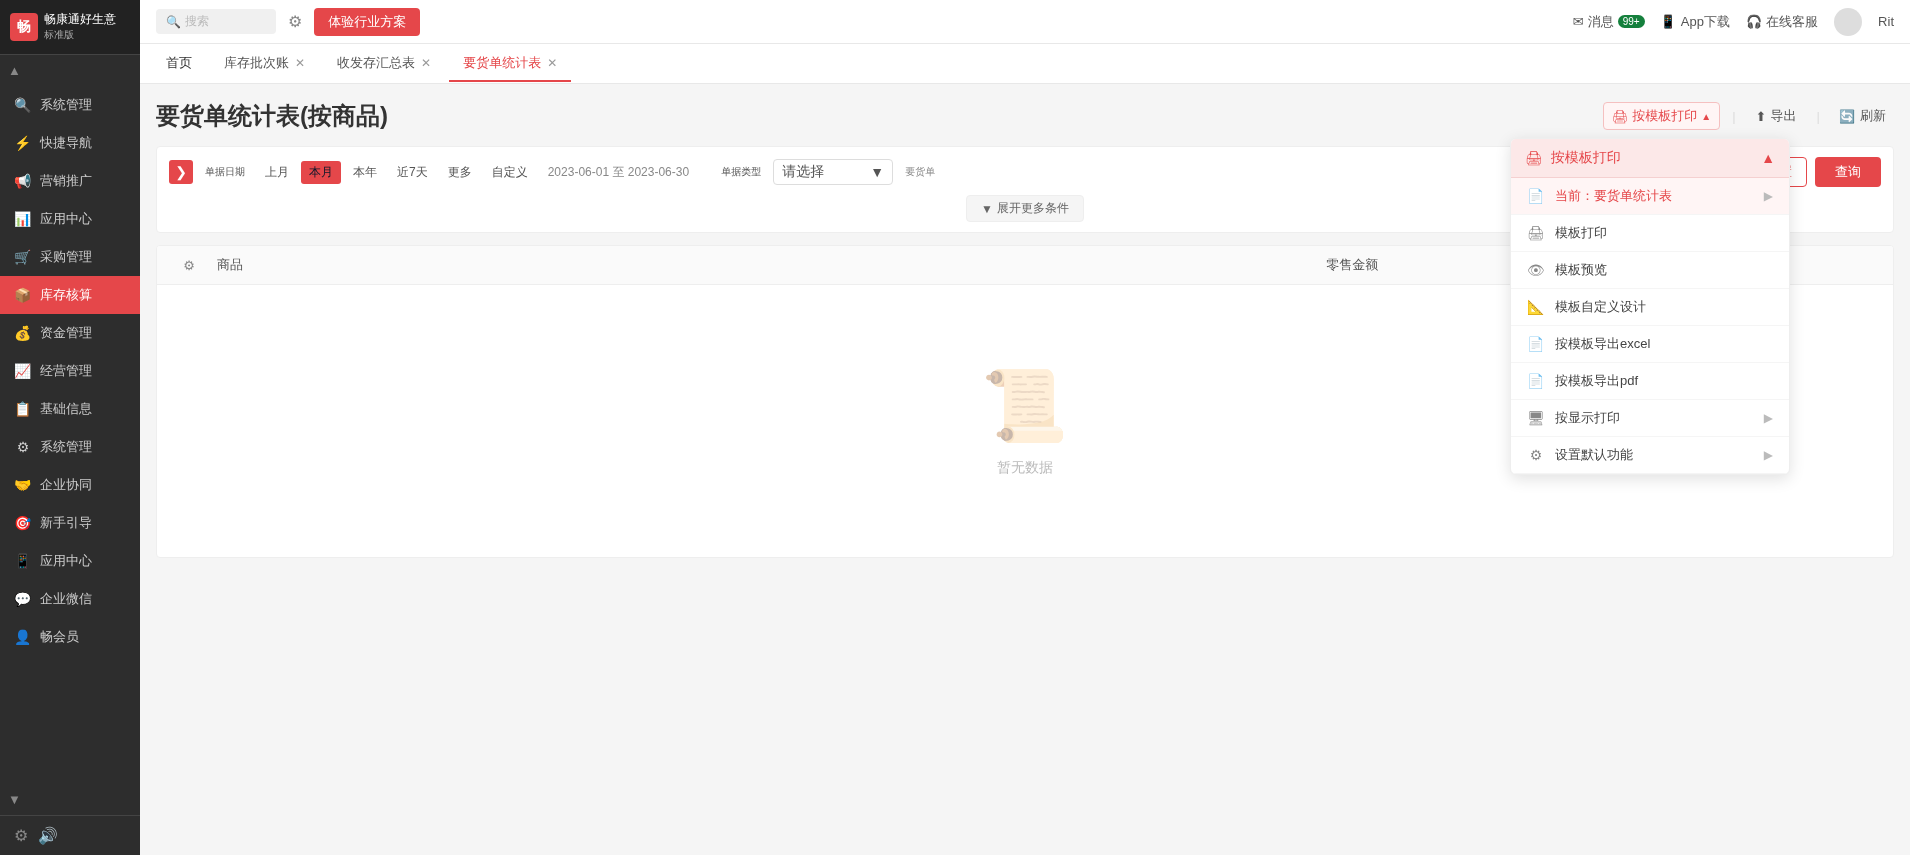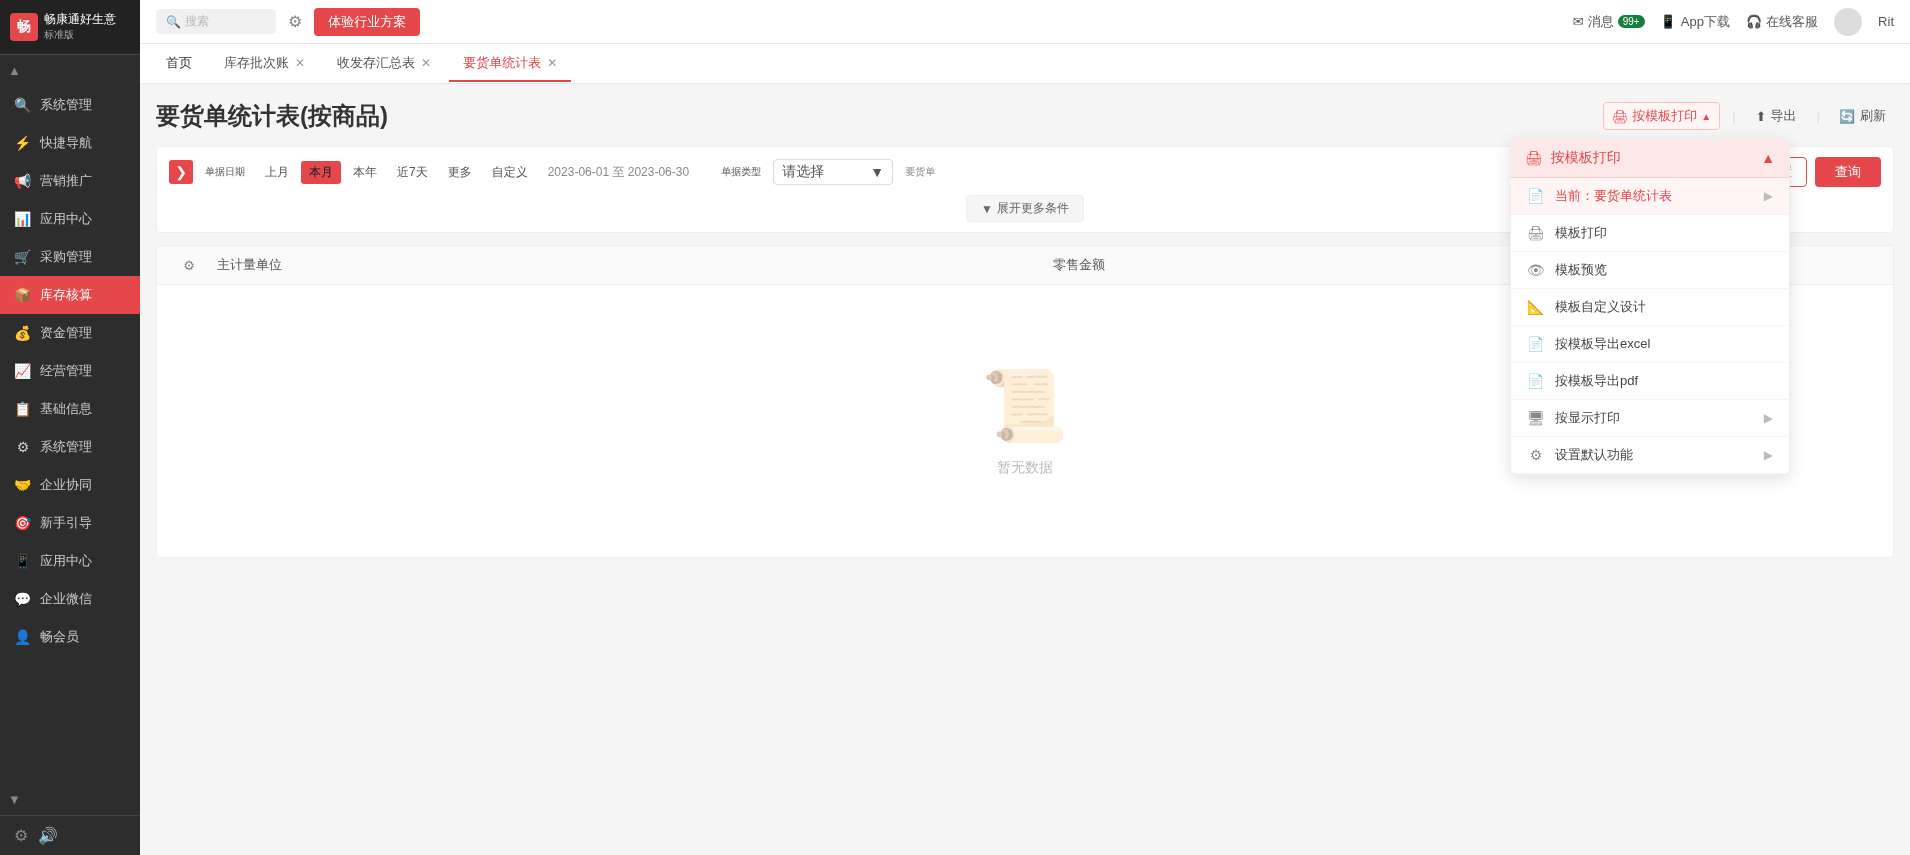--- a/index.html
+++ b/index.html
@@ -279,21 +279,21 @@
         <div class="expand-btn">
           <span>▼</span>
           <span>展开更多条件</span>
         </div>
       </div>
     </div>
 
     <div class="table-wrapper">
       <div class="table-header" id="table-header">
           <div class="table-col gear">⚙</div>
-          <div class="table-col unit">主计量单位</div>
+          <div class="table-col product">商品</div>
           <div class="table-col amount">零售金额</div>
         </div>
 
       <div class="empty-state">
         <div style="font-size:70px;opacity:0.4;margin-bottom:12px;">📜</div>
         <div>暂无数据</div>
       </div>
     </div>
 
   </div>

